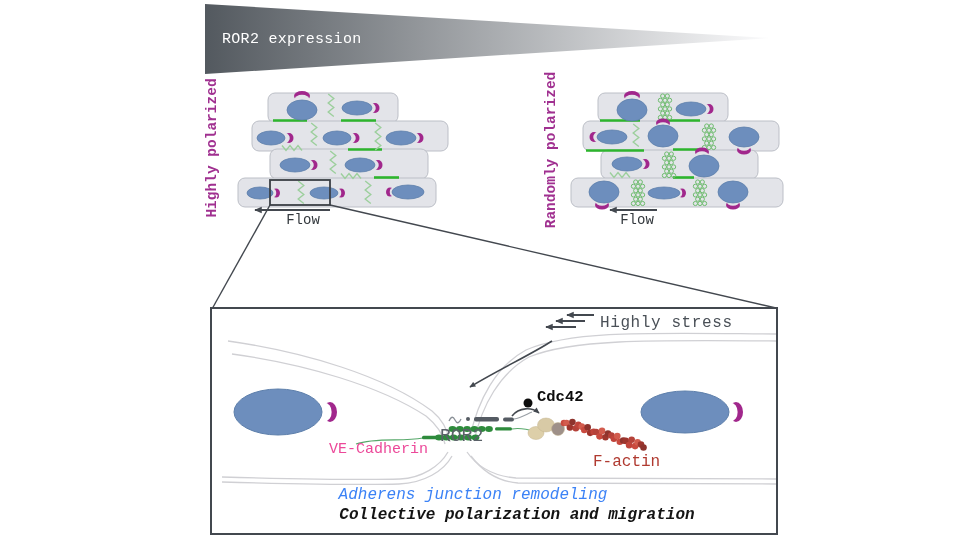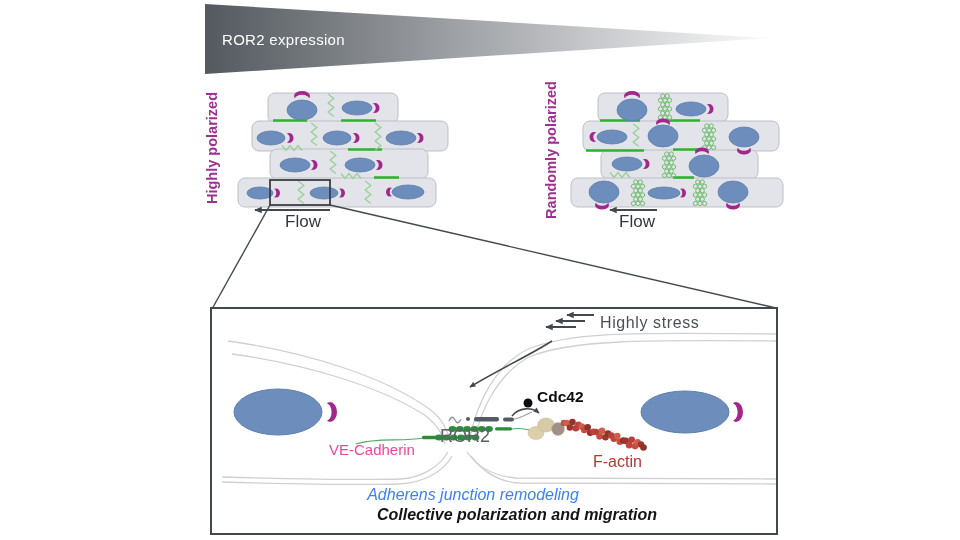--- a/index.html
+++ b/index.html
@@ -1,22 +1,22 @@
 <!DOCTYPE html>
 <html><head>
 <meta charset="utf-8">
 <style>
   html,body{margin:0;padding:0;background:#ffffff;}
   .canvas{position:relative;width:960px;height:540px;background:#ffffff;overflow:hidden;
-          font-family:Liberation Sans, sans-serif;}
+          font-family:Liberation Mono, monospace;}
   .canvas svg{position:absolute;left:0;top:0;}
   .lbl{position:absolute;white-space:nowrap;}
   .banner-lbl{color:#ffffff;font-size:15px;letter-spacing:.3px;}
   .rot-lbl{color:#a03090;font-weight:700;font-size:14.5px;transform:translate(-50%,-50%) rotate(-90deg);}
-  .flow-lbl{color:#33383d;font-size:17px;transform:translateX(-50%);}
+  .flow-lbl{color:#33383d;font-size:14px;transform:translateX(-50%);}
   .shear-lbl{color:#4a5057;font-size:16px;letter-spacing:.6px;}
   .ror2-lbl{color:#5a6168;font-size:18px;}
   .cdc42-lbl{color:#0d0d0d;font-size:15.5px;font-weight:700;}
   .vecad-lbl{color:#ec4899;font-size:15px;}
   .factin-lbl{color:#b03a30;font-size:16px;}
   .cap1{color:#3b82f6;font-size:16px;font-style:italic;transform:translateX(-50%);}
   .cap2{color:#141414;font-size:16px;font-style:italic;font-weight:700;transform:translateX(-50%);}
 </style>
 </head>
 <body>

